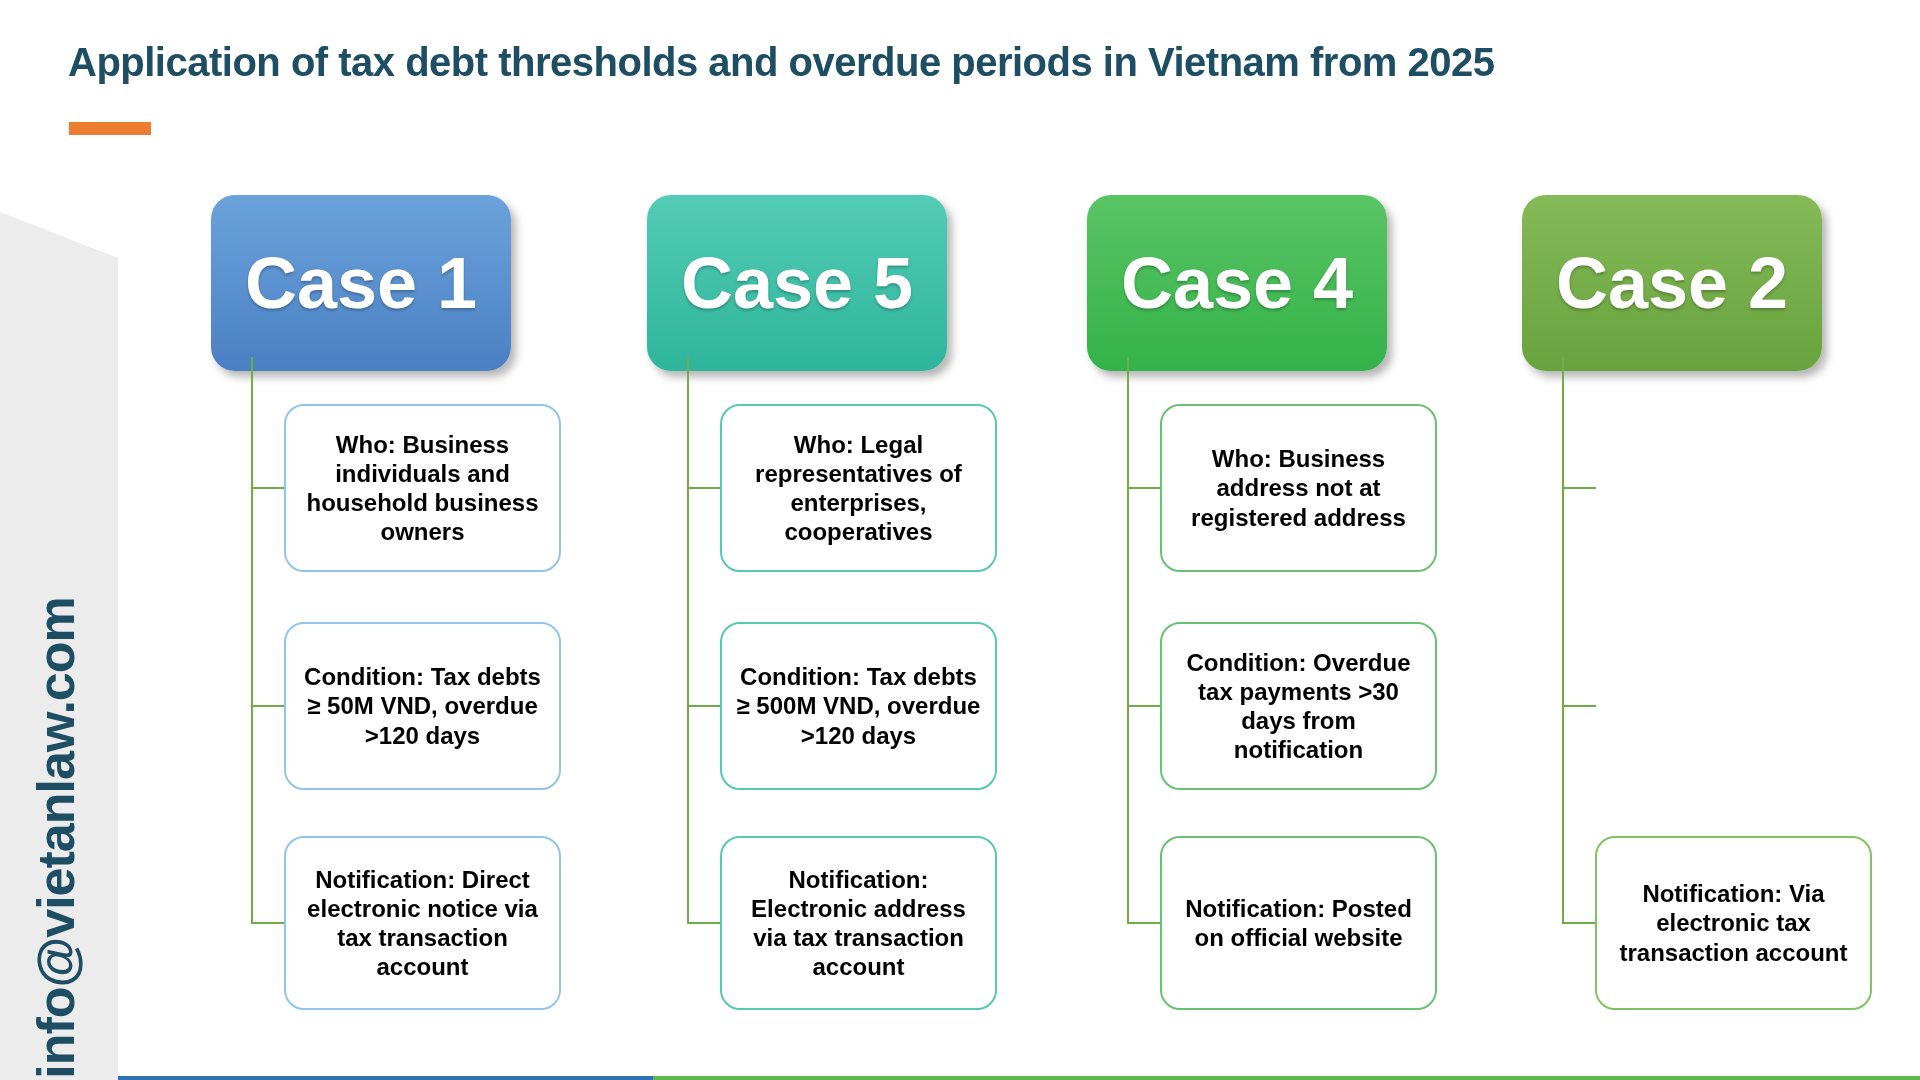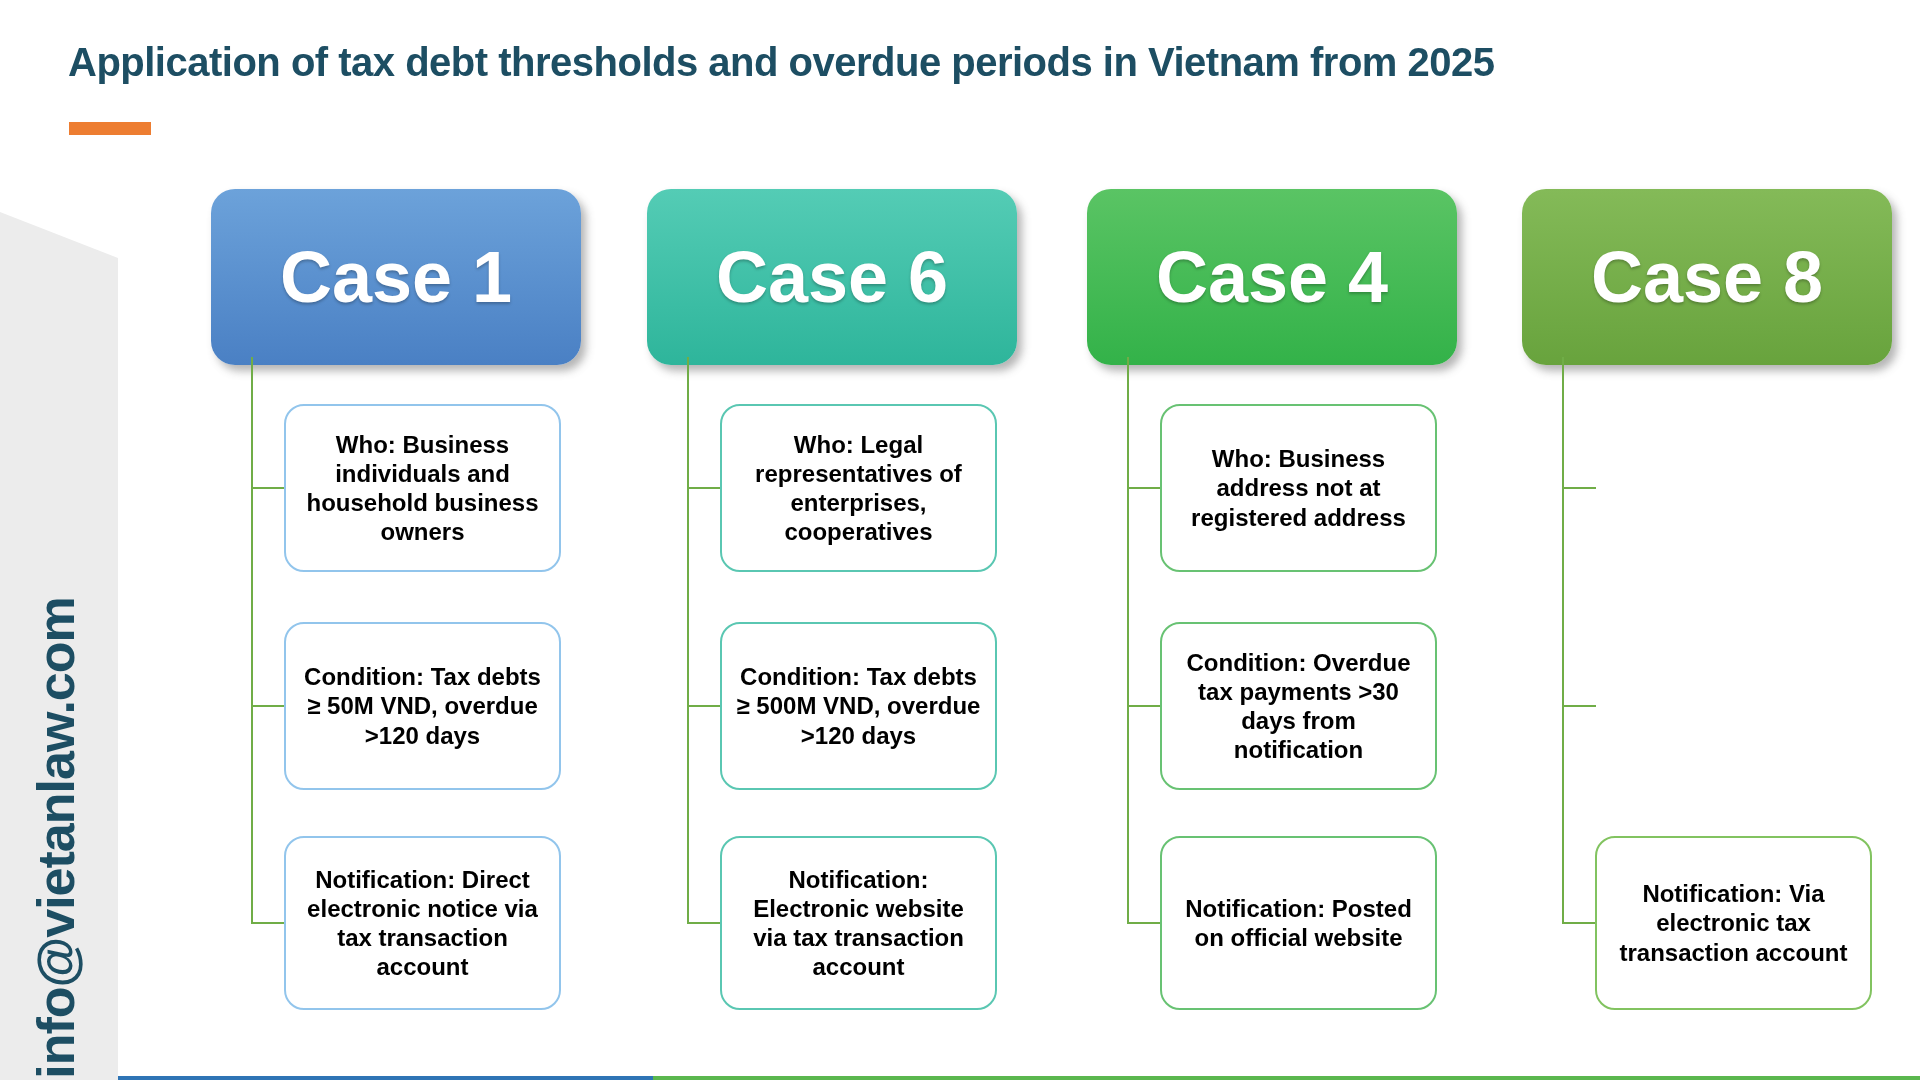--- a/index.html
+++ b/index.html
@@ -38,21 +38,21 @@
     position:absolute;left:69px;top:122px;
     width:82px;height:13px;
     background:var(--accent-orange,#ED7D31);
   }
 
   
   .case-col{
     position:absolute;top:181px;width:350px;height:840px;
   }
   .case-header{
-    position:absolute;left:0;top:8px;width:370px;height:176px;
+    position:absolute;left:0;top:14px;width:300px;height:176px;
     border-radius:24px;
     background:linear-gradient(to bottom,var(--c-top,#6CA2DA),var(--c-bottom,#4A80C4));
     box-shadow:5px 6px 9px rgba(90,90,90,0.45);
     display:flex;align-items:center;justify-content:center;
   }
   .case-header span{
     color:#ffffff;font-size:72px;font-weight:bold;
     text-shadow:0 2px 3px rgba(0,0,0,0.25);
   }
   
@@ -118,34 +118,34 @@
     <div class="node-box b1">
       <span>Condition: Tax debts ≥ 50M VND, overdue &gt;120 days</span>
     </div>
     <div class="node-box b2">
       <span>Notification: Direct electronic notice via tax transaction account</span>
     </div>
   </div>
 
   <div class="case-col" style="left: 647px; --c-top: #54CCB5; --c-bottom: #2EB59B; --c-border: #5AC7B2;">
     <div class="case-header">
-      <span>Case 6</span>
+      <span>Case 5</span>
     </div>
     <div class="connector-v"></div>
     <div class="connector-h b0"></div>
     <div class="connector-h b1"></div>
     <div class="connector-h b2"></div>
     <div class="node-box b0">
       <span>Who: Legal representatives of enterprises, cooperatives</span>
     </div>
     <div class="node-box b1">
       <span>Condition: Tax debts ≥ 500M VND, overdue &gt;120 days</span>
     </div>
     <div class="node-box b2">
-      <span>Notification: Electronic website via tax transaction account</span>
+      <span>Notification: Electronic address via tax transaction account</span>
     </div>
   </div>
 
   <div class="case-col" style="left: 1087px; --c-top: #5AC464; --c-bottom: #33B249; --c-border: #68C273;">
     <div class="case-header">
       <span>Case 4</span>
     </div>
     <div class="connector-v"></div>
     <div class="connector-h b0"></div>
     <div class="connector-h b1"></div>
@@ -156,21 +156,21 @@
     <div class="node-box b1">
       <span>Condition: Overdue tax payments &gt;30 days from notification</span>
     </div>
     <div class="node-box b2">
       <span>Notification: Posted on official website</span>
     </div>
   </div>
 
   <div class="case-col" style="left: 1522px; --c-top: #84BA58; --c-bottom: #68A33D; --c-border: #82C360;">
     <div class="case-header">
-      <span>Case 8</span>
+      <span>Case 2</span>
     </div>
     <div class="connector-v"></div>
     <div class="connector-h b0"></div>
     <div class="connector-h b1"></div>
     <div class="connector-h b2"></div>
     <div class="node-box b2">
       <span>Notification: Via electronic tax transaction account</span>
     </div>
   </div>
 

